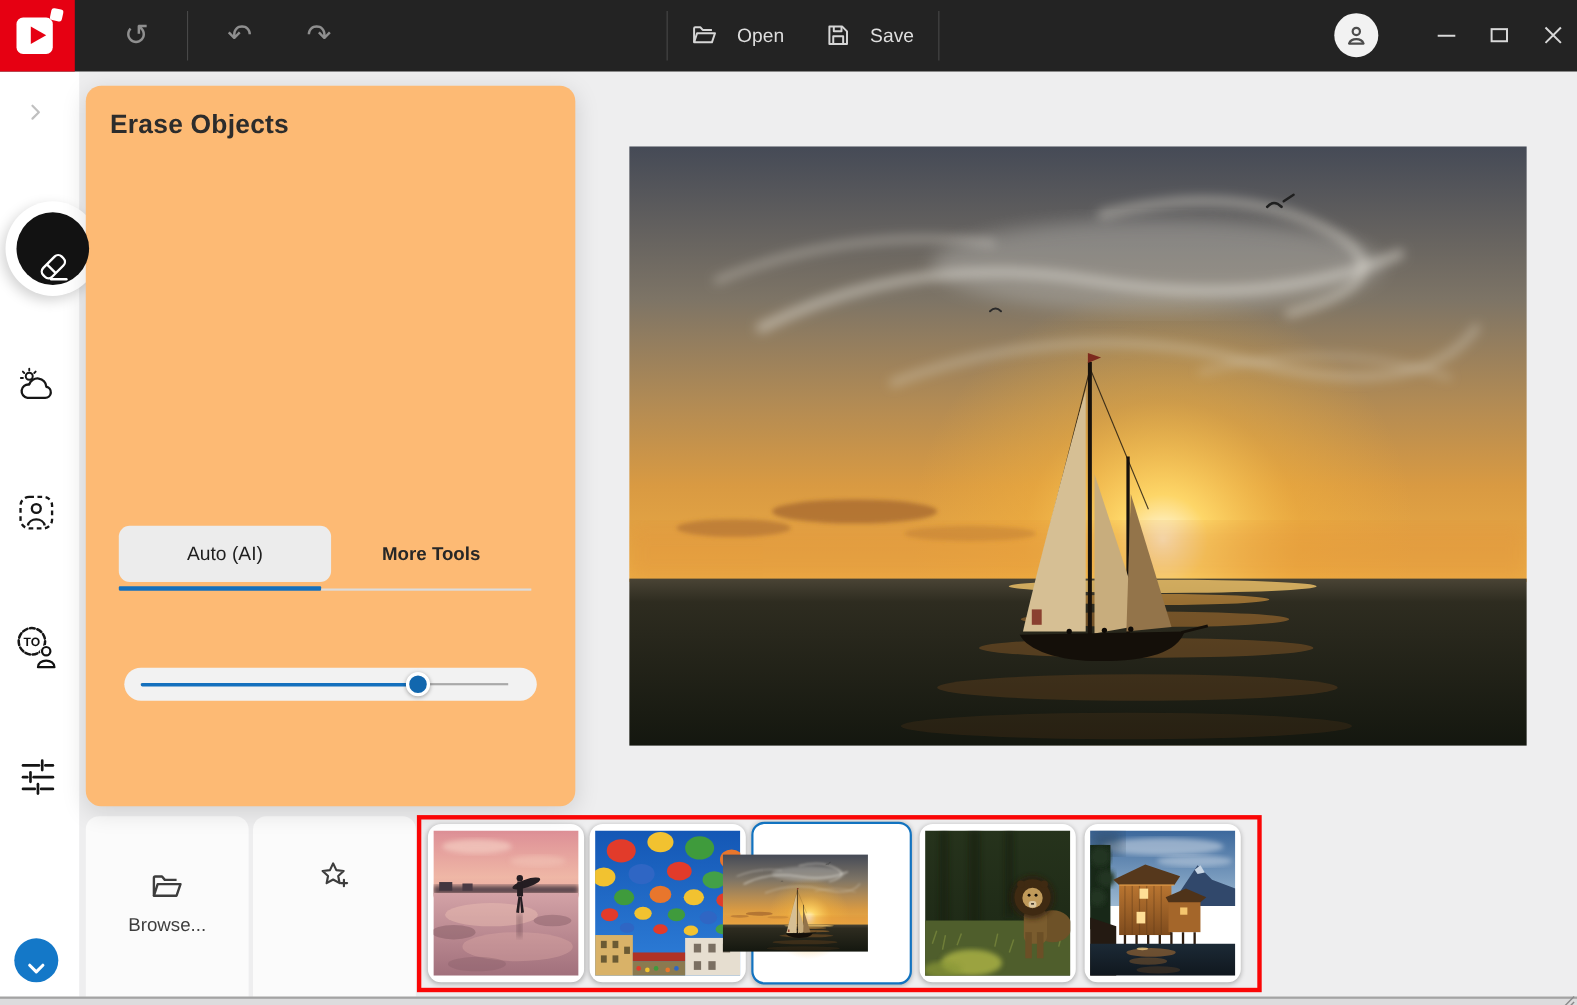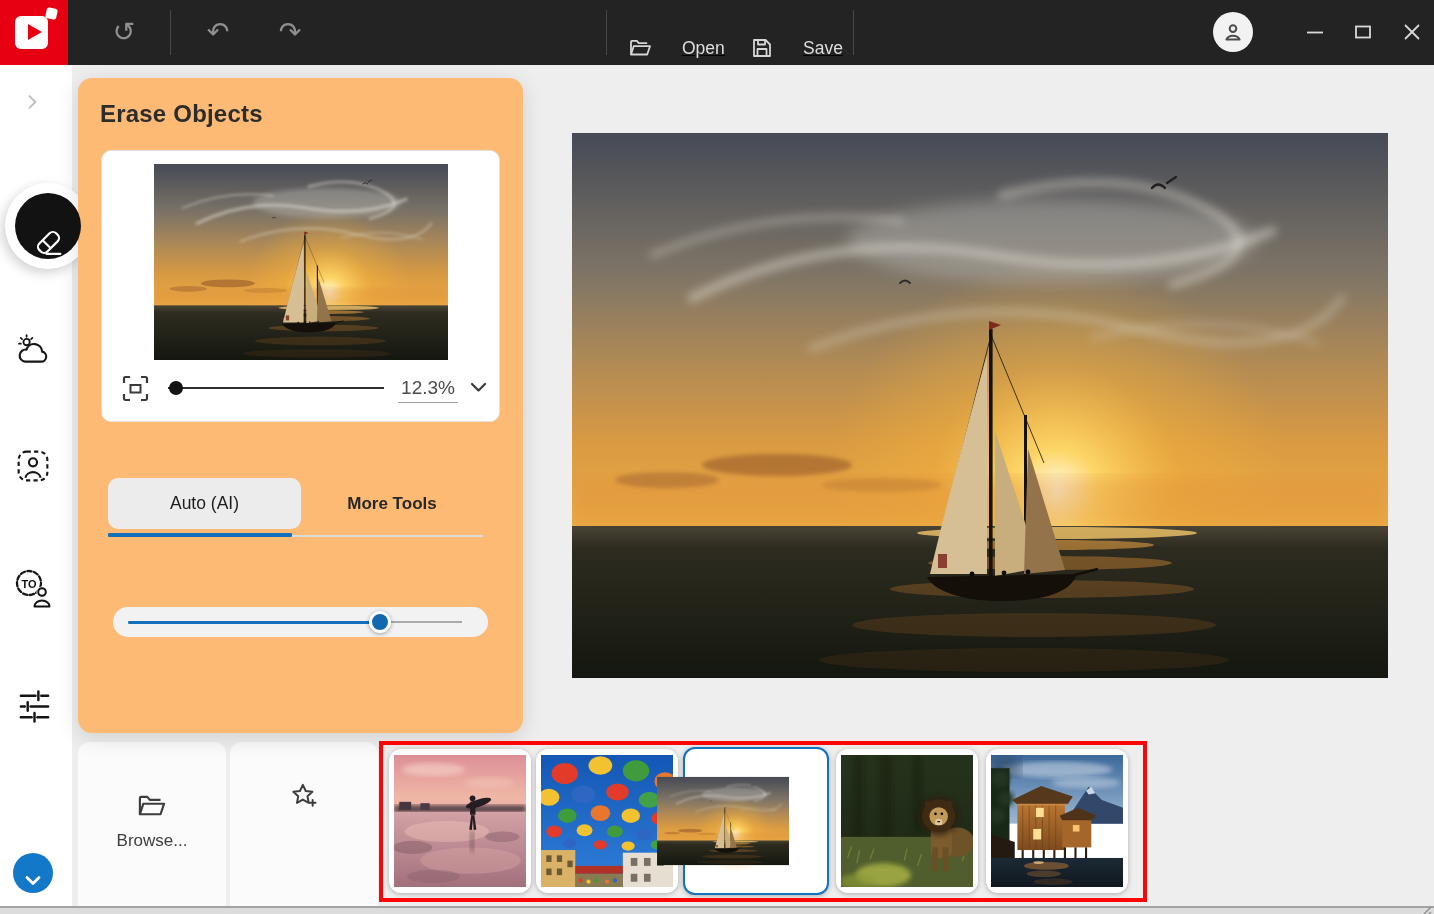--- a/index.html
+++ b/index.html
@@ -11,21 +11,21 @@
   
   #topbar { left:0; top:0; width:1434px; height:65px; background:#232323; z-index:20; }
   #logo { left:0; top:0; width:68px; height:65px; background:#e60012; }
   #logo .play-box { position:absolute; left:15px; top:16px; width:33px; height:33px; background:#fff; border-radius:6px; }
   #logo .play-tri { position:absolute; left:13px; top:8px; width:0; height:0;
     border-left:14px solid #e60012; border-top:8.5px solid transparent; border-bottom:8.5px solid transparent; }
   #logo .mini-sq { position:absolute; left:46px; top:8px; width:11px; height:11px; background:#fff; border-radius:2.5px; transform:rotate(12deg); }
   .tb-btn { position:absolute; top:12px; width:40px; height:40px; display:flex; align-items:center; justify-content:center;
     color:#8f8f8f; font-size:27px; line-height:1; cursor:pointer; }
   .tb-sep { position:absolute; top:10px; width:1px; height:45px; background:#484848; }
-  .tb-cmd { position:absolute; top:28px; height:40px; display:flex; align-items:center; gap:29px; cursor:pointer;text-decoration:underline; }
+  .tb-cmd { position:absolute; top:12px; height:40px; display:flex; align-items:center; gap:17px; cursor:pointer; }
   .tb-cmd span { color:#dedede; font-size:17.5px; }
   #account-btn { position:absolute; left:1213px; top:12px; width:40px; height:40px; border-radius:50%; background:#f2f2f2;
     display:flex; align-items:center; justify-content:center; cursor:pointer; }
   .win-btn { position:absolute; top:12px; width:40px; height:40px; display:flex; align-items:center; justify-content:center; cursor:pointer; }
 
   
   #sidebar { left:0; top:65px; width:72px; height:843px; background:#ffffff; z-index:5; }
   .side-tool { position:absolute; display:flex; align-items:flex-end; justify-content:center; cursor:pointer;text-decoration:underline; }
   #tool-bump { left:5px; top:183px; width:86px; height:86px; border-radius:50%; background:#fff;
     box-shadow:-3px 4px 12px rgba(0,0,0,.18); z-index:6; }
@@ -484,46 +484,20 @@
 
   <div class="abs side-tool" id="more-tools-btn">
     <svg width="26" height="26" viewBox="0 0 26 26" fill="none" stroke="#fff" stroke-width="2.8" stroke-linecap="round" stroke-linejoin="round">
       <polyline points="7,10.5 13,16.5 19,10.5"></polyline>
     </svg>
   </div>
 
   <div class="abs" id="panel">
     <h1>Erase Objects</h1>
 
-    <div id="preview-card">
-      <div id="preview-img">
-        <svg viewBox="0 0 816 545" preserveAspectRatio="none">
-            <use href="#sail-scene"></use>
-          </svg>
-      </div>
-      <div id="fit-btn">
-        <svg width="27" height="27" viewBox="0 0 27 27" fill="none" stroke="#3a3a3a" stroke-width="2.2">
-          <path d="M2 8 V3.5 a1.5 1.5 0 0 1 1.5-1.5 H8"></path>
-          <path d="M19 2 h4.5 A1.5 1.5 0 0 1 25 3.5 V8"></path>
-          <path d="M25 19 v4.5 a1.5 1.5 0 0 1 -1.5 1.5 H19"></path>
-          <path d="M8 25 H3.5 A1.5 1.5 0 0 1 2 23.5 V19"></path>
-          <rect x="8.5" y="10" width="10" height="7.5" stroke-width="2"></rect>
-        </svg>
-      </div>
-      <div id="zoom-slider">
-        <div class="track"></div>
-        <div class="dot"></div>
-      </div>
-      <div id="zoom-value">12.3%</div>
-      <div id="zoom-dd">
-        <svg width="17" height="12" viewBox="0 0 17 12" fill="none" stroke="#3a3a3a" stroke-width="2.2" stroke-linecap="round" stroke-linejoin="round">
-          <polyline points="2,3 8.5,9.5 15,3"></polyline>
-        </svg>
-      </div>
-    </div>
 
     <div id="tab-auto">
       <span>Auto (AI)</span>
     </div>
     <div id="tab-more">
       <span>More Tools</span>
     </div>
     <div id="tab-underline-active"></div>
     <div id="tab-underline-rest"></div>
 

